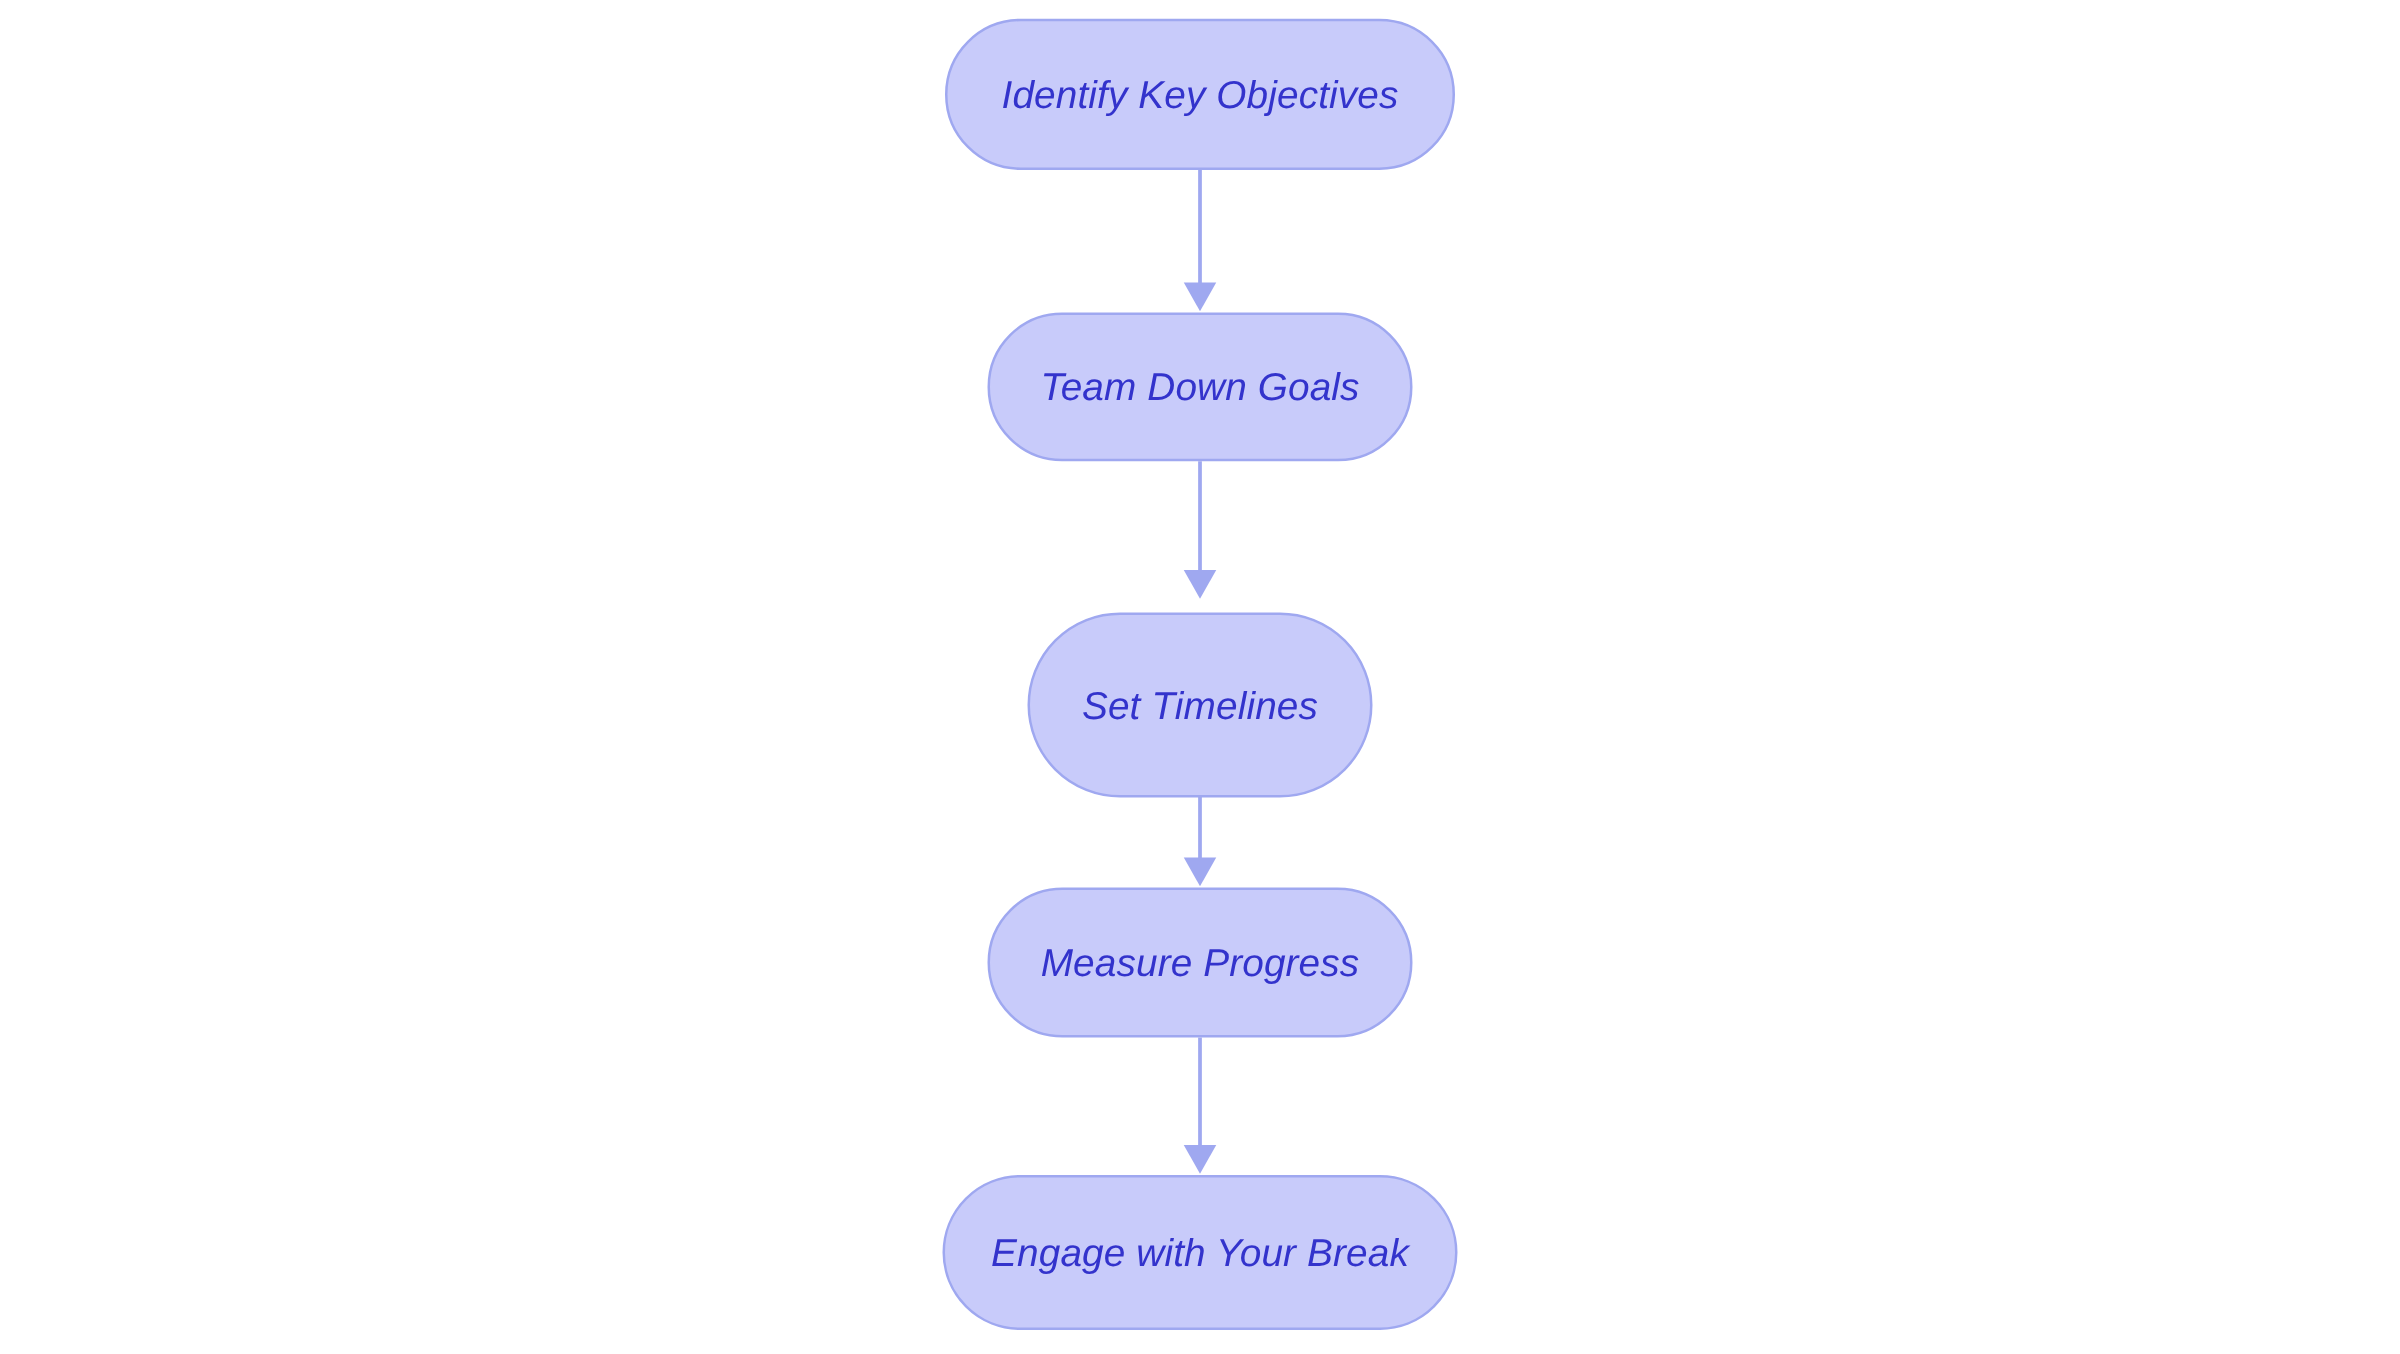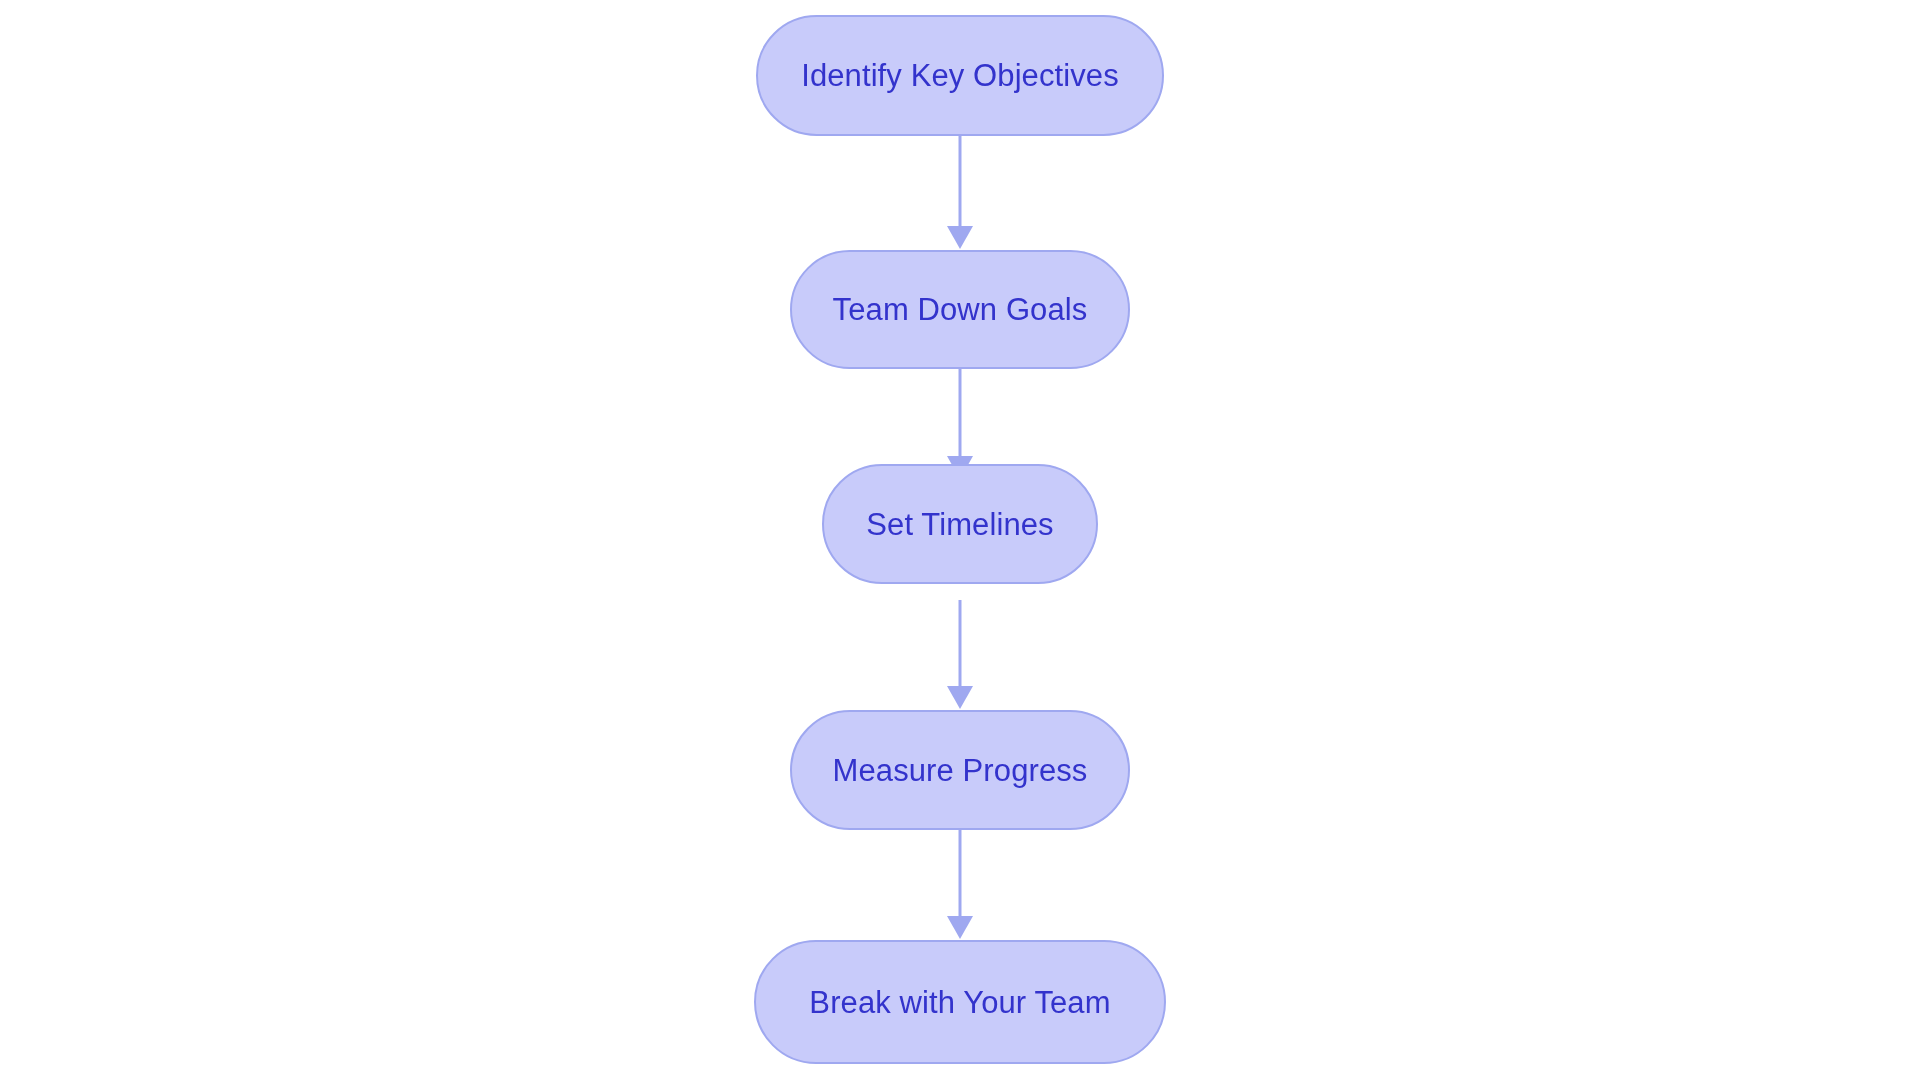--- a/index.html
+++ b/index.html
@@ -20,20 +20,21 @@
     height: 1083px;
     background: #ffffff;
   }
 
   .flow-column {
     position: absolute;
     left: 0;
     top: 0;
     width: 1920px;
     height: 1083px;
+    font-style: italic;
   }
 
   
   .flow-node {
     position: absolute;
     box-sizing: border-box;
     display: flex;
     align-items: center;
     justify-content: center;
     background: #c8cbfa;
@@ -107,26 +108,26 @@
     </div>
 
     <div class="flow-node" style="left:960px; top:15px; width:408px; height:121px;">
       <span class="flow-node-label">Identify Key Objectives</span>
     </div>
 
     <div class="flow-node" style="left:960px; top:250px; width:340px; height:119px;">
       <span class="flow-node-label">Team Down Goals</span>
     </div>
 
-    <div class="flow-node" style="left:960px; top:464px; width:276px; height:120px;">
+    <div class="flow-node" style="left:960px; top:490px; width:276px; height:148px;">
       <span class="flow-node-label">Set Timelines</span>
     </div>
 
     <div class="flow-node" style="left:960px; top:710px; width:340px; height:120px;">
       <span class="flow-node-label">Measure Progress</span>
     </div>
 
     <div class="flow-node" style="left:960px; top:940px; width:412px; height:124px;">
-      <span class="flow-node-label">Break with Your Team</span>
+      <span class="flow-node-label">Engage with Your Break</span>
     </div>
 
   </div>
 </div>
 
 </body></html>

